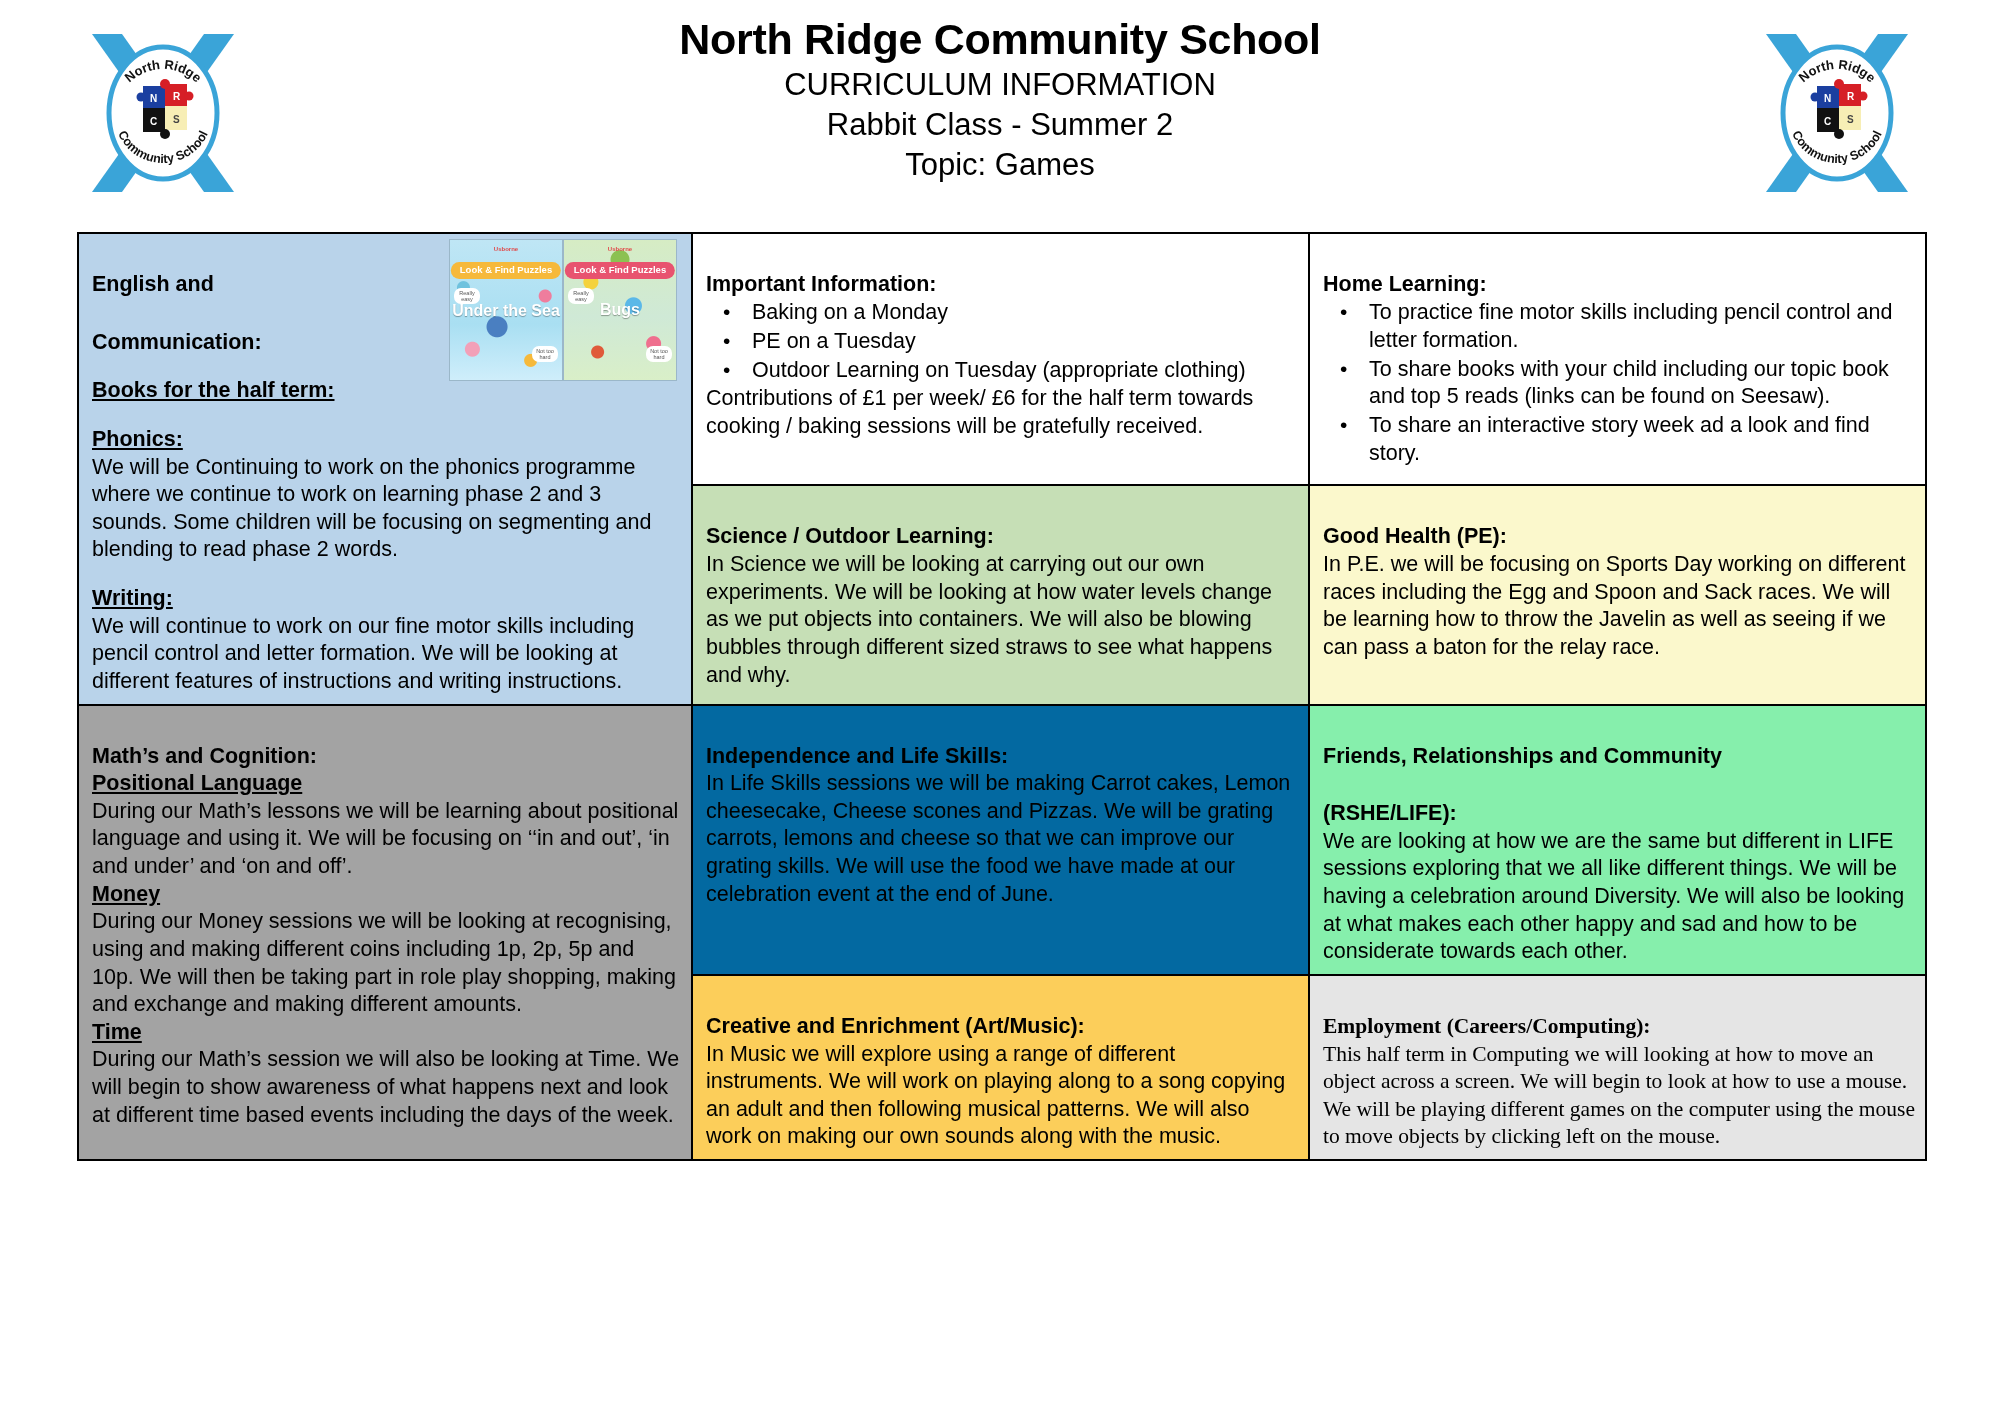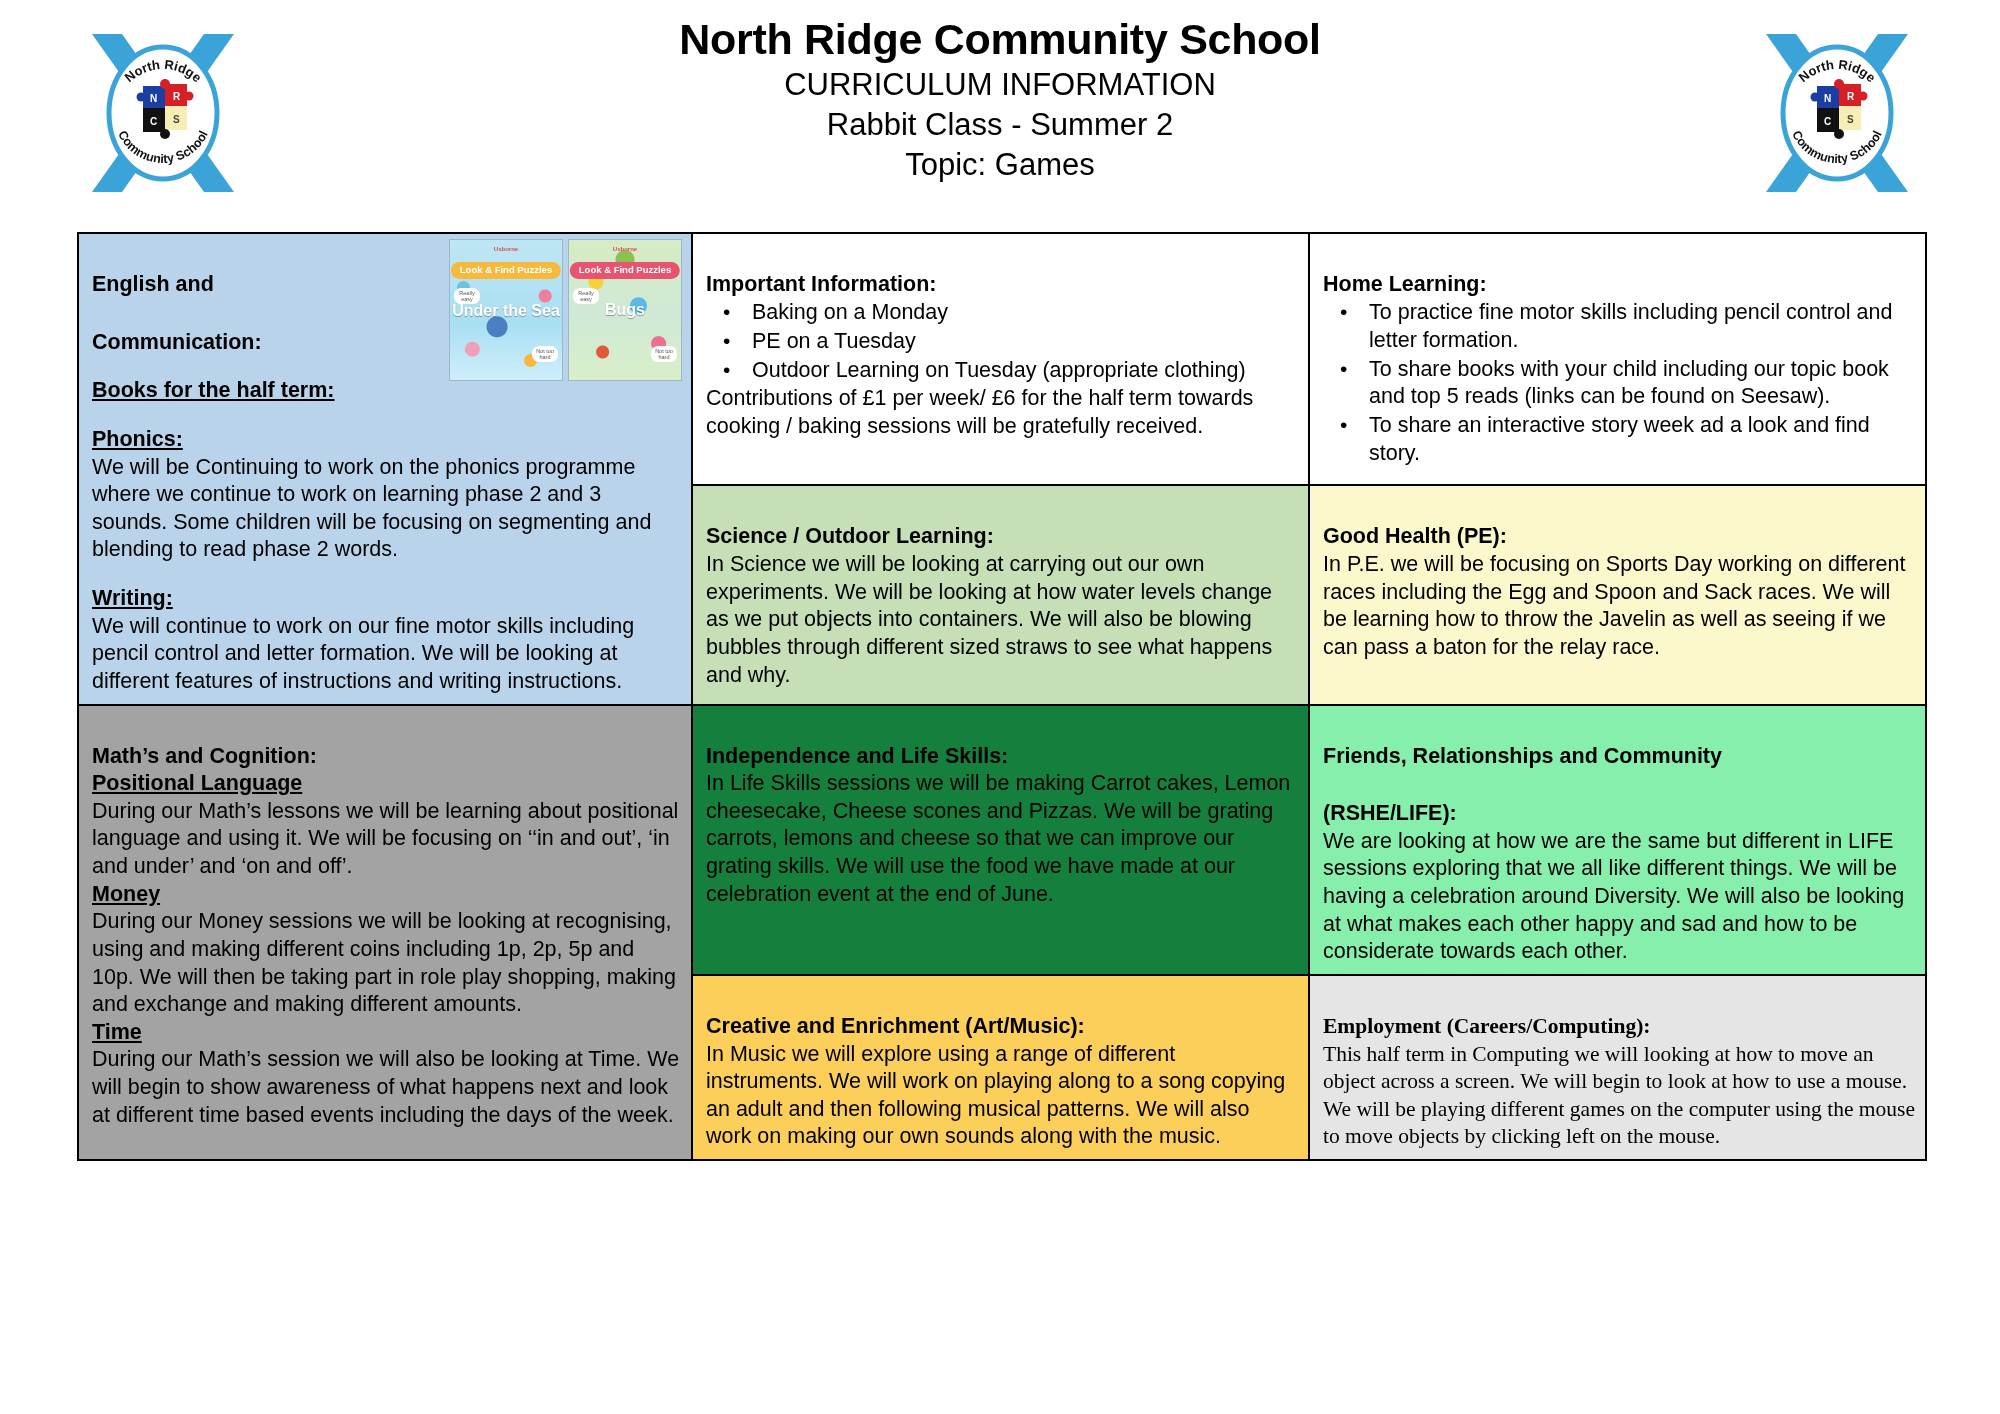--- a/index.html
+++ b/index.html
@@ -100,32 +100,31 @@
     top: -1px;
     font-size: 21px;
   }
 
   
   .bg-blue-light { background: #b9d3ea; }
   .bg-white      { background: #ffffff; }
   .bg-green      { background: #c6dfb6; }
   .bg-cream      { background: #fbf8cc; }
   .bg-salmon     { background: #a3a3a3; }
-  .bg-peach      { background: #15803d; }
+  .bg-peach      { background: #0369a1; }
   .bg-skyblue    { background: #86efac; }
   .bg-gold       { background: #fcce5a; }
   .bg-lavender   { background: #e5e5e5; font-family: Liberation Serif, serif; }
 
   
   .books {
     float: right;
     width: 236px;
     margin: -2px -4px 2px 8px;
     display: flex;
-    gap: 5px;
   }
   .book {
     width: 114px;
     height: 142px;
     border: 1px solid #9bb7c9;
     position: relative;
     overflow: hidden;
   }
   .book-sea {
     background:

